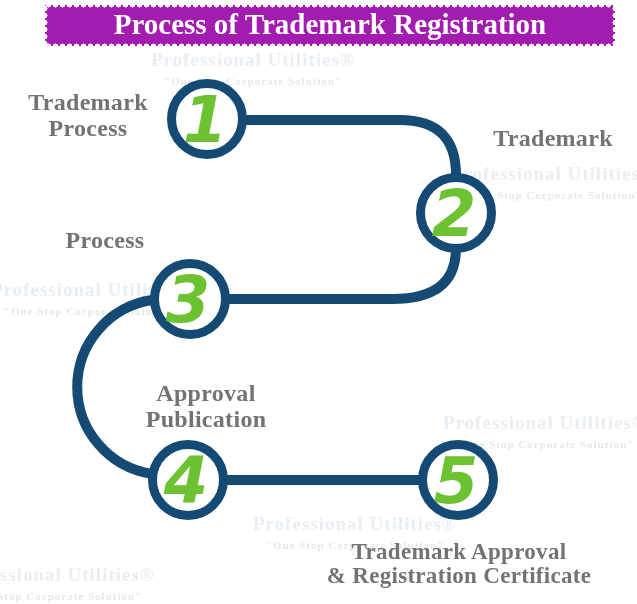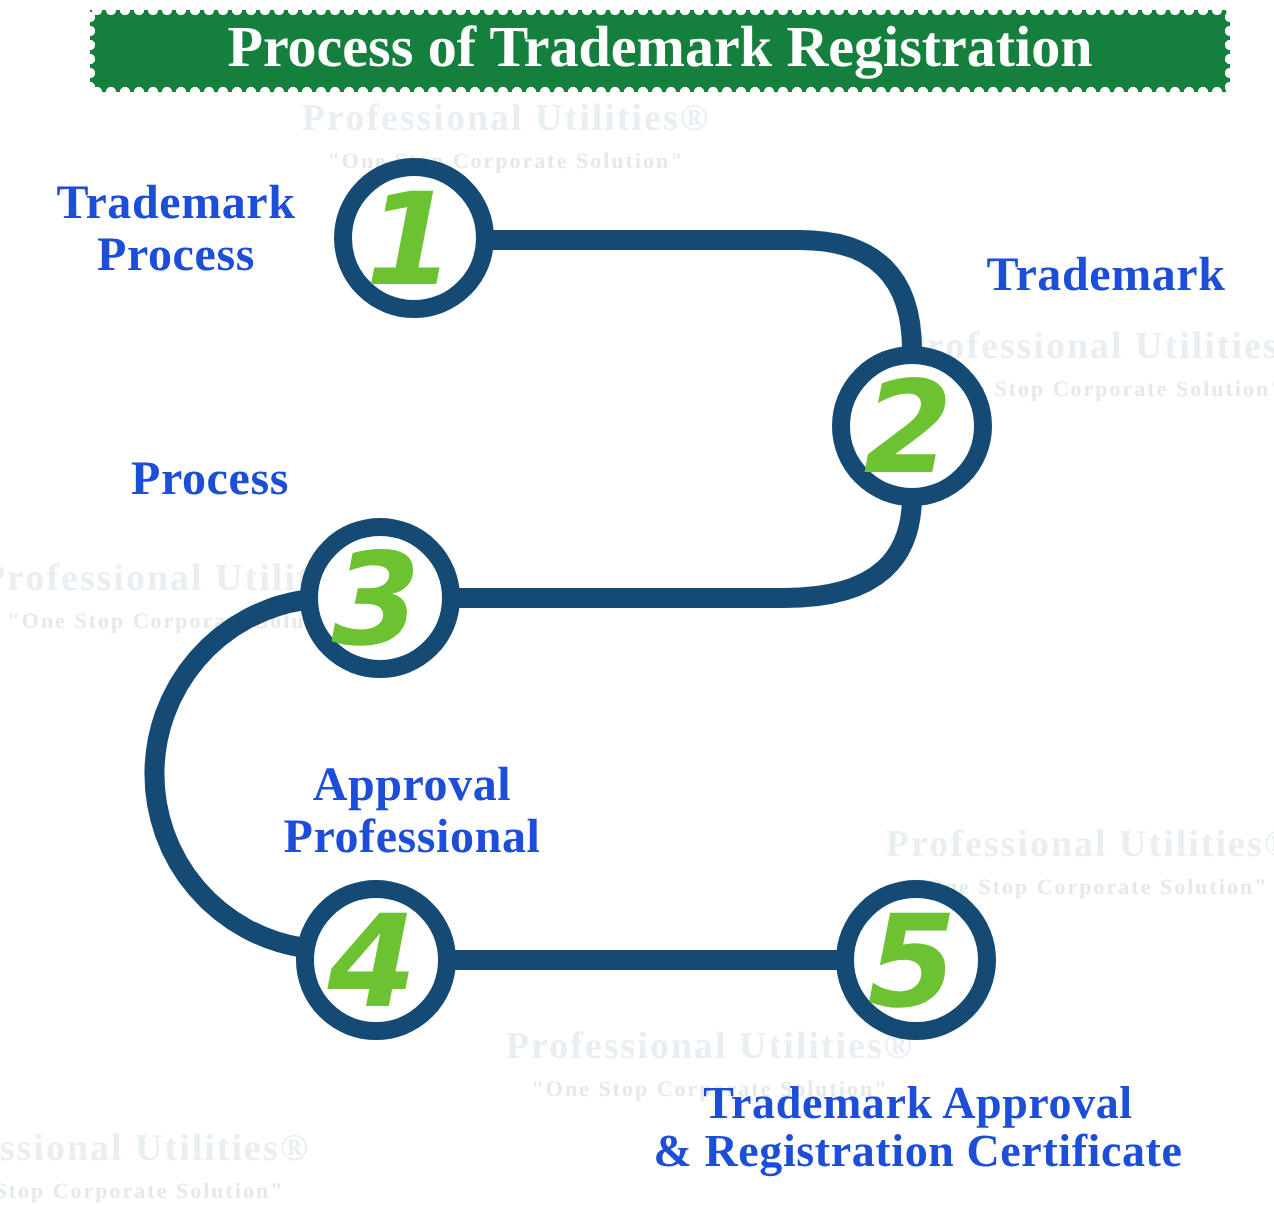--- a/index.html
+++ b/index.html
@@ -42,21 +42,21 @@
     white-space: nowrap;
     line-height: 1;
     margin-top: 7px;
   }
 
   
   .banner {
     position: absolute;
     left: 45px; top: 5px;
     width: 570px; height: 41px;
-    background: #15803d;
+    background: #a21caf;
     display: flex;
     align-items: center;
     justify-content: center;
     z-index: 3;
   }
   .banner-title {
     color: #ffffff;
     font-weight: bold;
     font-size: 29px;
     line-height: 1;
@@ -89,21 +89,21 @@
   
   .flow-svg { position: absolute; left: 0; top: 0; z-index: 2; }
 
   .step-label {
     position: absolute;
     text-align: center;
     font-weight: bold;
     font-size: 24px;
     line-height: 26px;
     letter-spacing: 0.3px;
-    color: #1d4ed8;
+    color: #737373;
     z-index: 4;
     white-space: nowrap;
   }
 </style>
 </head>
 <body>
 
 <div class="canvas">
 
   <div class="watermark" style="left:148px; top:50px;">
@@ -164,21 +164,21 @@
   <div class="step-label" style="left:473px; top:125px; width:160px;">
     <div>Trademark</div>
   </div>
 
   <div class="step-label" style="left:25px; top:227px; width:160px;">
     <div>Process</div>
   </div>
 
   <div class="step-label" style="left:126px; top:380px; width:160px;">
     <div>Approval</div>
-    <div>Professional</div>
+    <div>Publication</div>
   </div>
 
   <div class="step-label" style="left:279px; top:540px; width:360px; font-size:23px; line-height:24px;">
     <div>Trademark Approval</div>
     <div>&amp; Registration Certificate</div>
   </div>
 
   <div class="banner">
     <span class="banner-title">Process of Trademark Registration</span>
     <span class="sc sc-top"></span>

